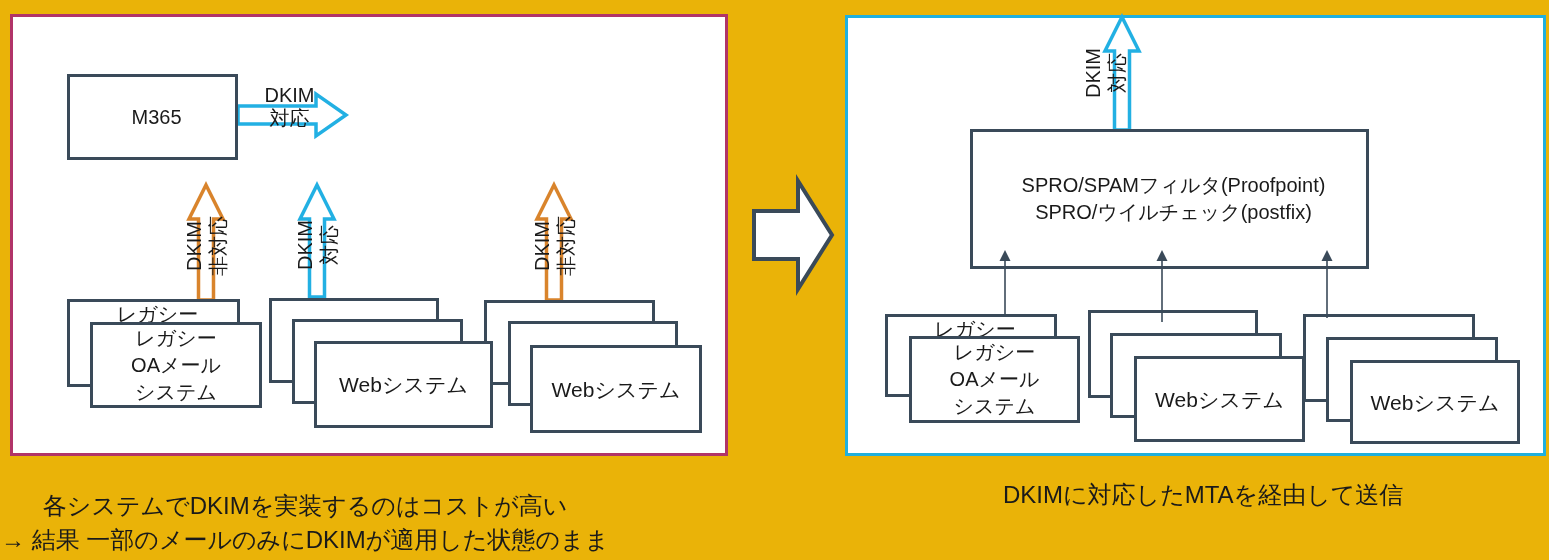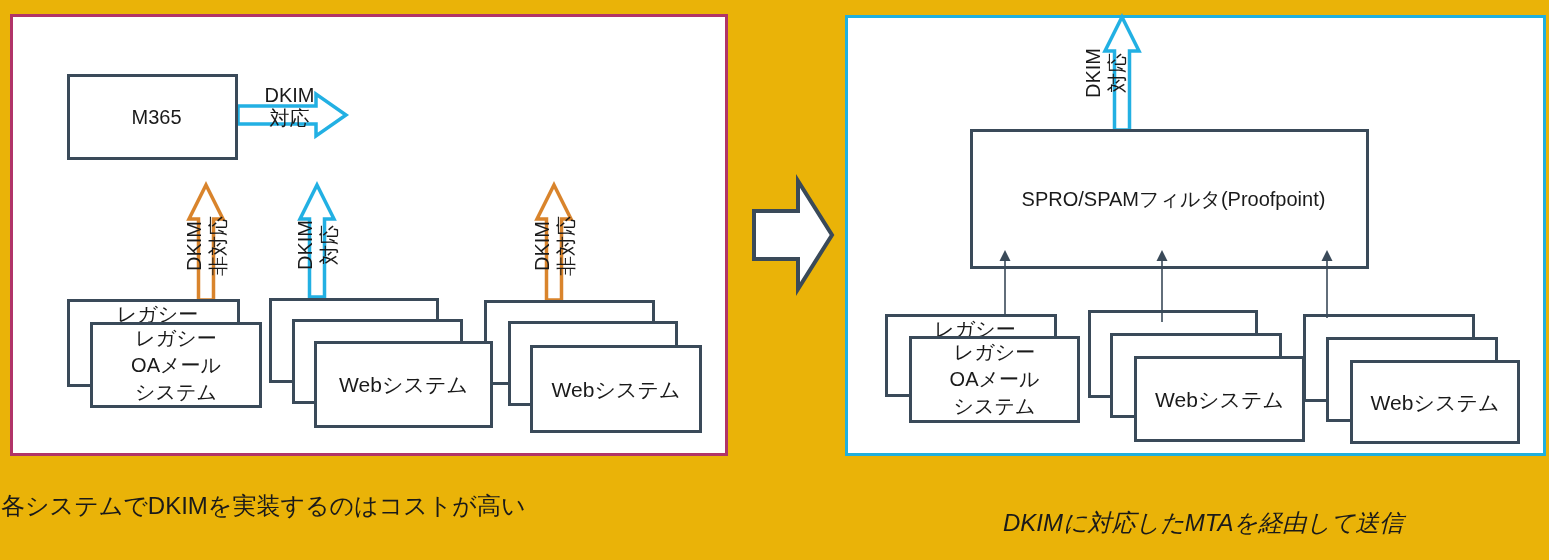--- a/index.html
+++ b/index.html
@@ -95,38 +95,40 @@
   </div>
 
   <div class="box z1" style="left:484px;top:300px;width:171px;height:85px;"></div>
   <div class="box z2" style="left:508px;top:321px;width:170px;height:85px;"></div>
   <div class="box z3 web-label" style="left:530px;top:345px;width:172px;height:88px;">
     <div>Webシステム</div>
   </div>
 
   <div class="caption" style="left:1px;top:489px;text-align:center;">
     <div>各システムでDKIMを実装するのはコストが高い</div>
+    <div>→ 結果 一部のメールのみにDKIMが適用した状態のまま</div>
   </div>
 
   <svg style="left:752px;top:177px;" width="82" height="116" viewBox="0 0 82 116">
     <path d="M2 34 L46 34 L46 4 L80 58 L46 112 L46 82 L2 82 Z" fill="#fff" stroke="#3A4A59" stroke-width="4" stroke-linejoin="miter"></path>
   </svg>
 
   <div class="panel cyan" style="left:845px;top:15px;width:701px;height:441px;"></div>
 
   <svg class="z0" style="left:1103px;top:15px;" width="38" height="117" viewBox="0 0 38 117">
     <path d="M19 2 L36 36 L26.5 36 L26.5 115 L11.5 115 L11.5 36 L2 36 Z" fill="#fff" stroke="#22B0E3" stroke-width="3.5"></path>
   </svg>
   <div class="rot-label" style="left:1040px;top:49px;">
     <div>DKIM</div>
     <div>対応</div>
   </div>
 
   <div class="box z1" style="left:970px;top:129px;width:399px;height:140px;font-size:20px;line-height:27px;">
     <div>SPRO/SPAMフィルタ(Proofpoint)</div>
+    <div>SPRO/ウイルチェック(postfix)</div>
   </div>
 
   <svg class="z4" style="left:998px;top:250px;" width="14" height="66" viewBox="0 0 14 66">
     <line x1="7" y1="9" x2="7" y2="66" stroke="#3A4A59" stroke-width="1.6"></line>
     <path d="M7 0 L12.5 11 L1.5 11 Z" fill="#3A4A59"></path>
   </svg>
   <svg class="z4" style="left:1155px;top:250px;" width="14" height="72" viewBox="0 0 14 72">
     <line x1="7" y1="9" x2="7" y2="72" stroke="#3A4A59" stroke-width="1.6"></line>
     <path d="M7 0 L12.5 11 L1.5 11 Z" fill="#3A4A59"></path>
   </svg>
@@ -149,17 +151,17 @@
   <div class="box z3 web-label" style="left:1134px;top:356px;width:171px;height:86px;">
     <div>Webシステム</div>
   </div>
 
   <div class="box z1" style="left:1303px;top:314px;width:172px;height:88px;"></div>
   <div class="box z2" style="left:1326px;top:337px;width:172px;height:85px;"></div>
   <div class="box z3 web-label" style="left:1350px;top:360px;width:170px;height:84px;">
     <div>Webシステム</div>
   </div>
 
-  <div class="caption" style="left:1003px;top:506px;font-style:italic;">
+  <div class="caption" style="left:1003px;top:478px;">
     <div>DKIMに対応したMTAを経由して送信</div>
   </div>
 
 </div>
 
 </body></html>

